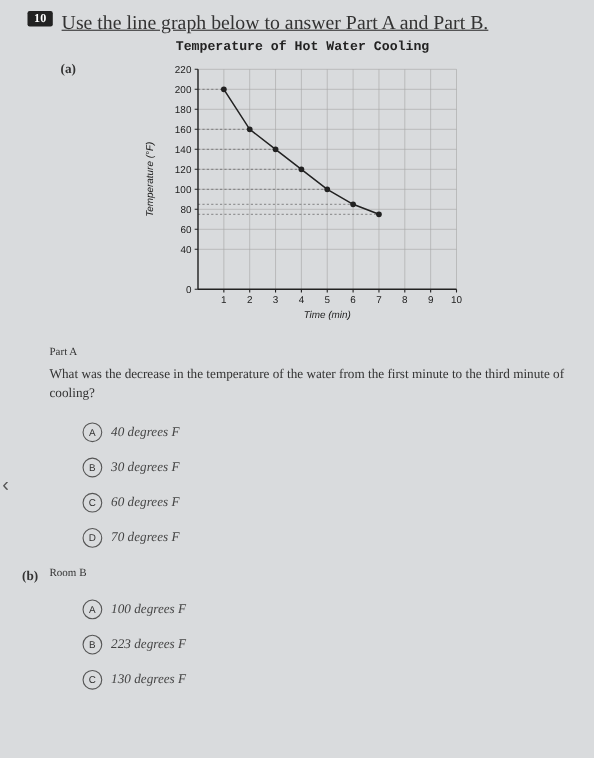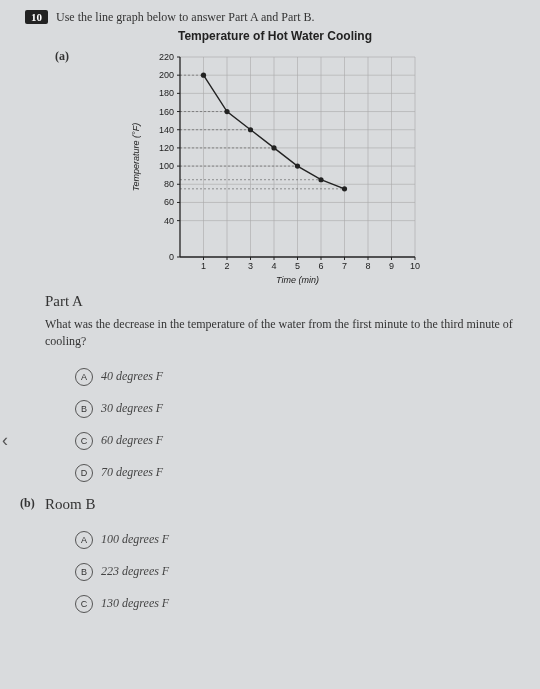--- a/index.html
+++ b/index.html
@@ -12,27 +12,27 @@
     font-size: 12px;
   }
   .page {
     padding: 10px 15px 20px 25px;
   }
   .qnum-row { display:flex; align-items:flex-start; gap:8px; }
   .qnum {
     background:#222; color:#fff; font-weight:bold;
     padding:1px 6px; border-radius:2px; font-size:11px;
   }
-  .instr { font-size:12px; color:#333; }
+  .instr { font-size:18px; color:#333;text-decoration:underline; }
   .sub-label { position:absolute; left:30px; font-size:12px; font-weight:bold; color:#333; }
   .chart-block { text-align:center; margin-top:4px; position:relative; }
-  .chart-title { font-family: Liberation Sans, sans-serif; font-weight:bold; font-size:12px; color:#222; line-height:1.2; }
+  .chart-title { font-family: Liberation Mono, monospace; font-weight:bold; font-size:12px; color:#222; line-height:1.2; }
   .chart-wrap { display:inline-block; position:relative; margin-top:4px; }
   svg { display:block; }
-  .part-heading { font-size:15px; color:#333; margin-top:2px; }
+  .part-heading { font-size:10px; color:#333; margin-top:18px; }
   .part-q { font-size:12px; color:#333; margin-top:6px; line-height:1.4; }
   .choices { margin-top:18px; margin-left:30px; }
   .choice {
     display:flex; align-items:center; gap:8px;
     font-style:italic; font-size:12px; color:#444;
     margin-bottom:14px;
   }
   .choice .letter {
     width:16px; height:16px; border:1px solid #555; border-radius:50%;
     display:flex; align-items:center; justify-content:center;

